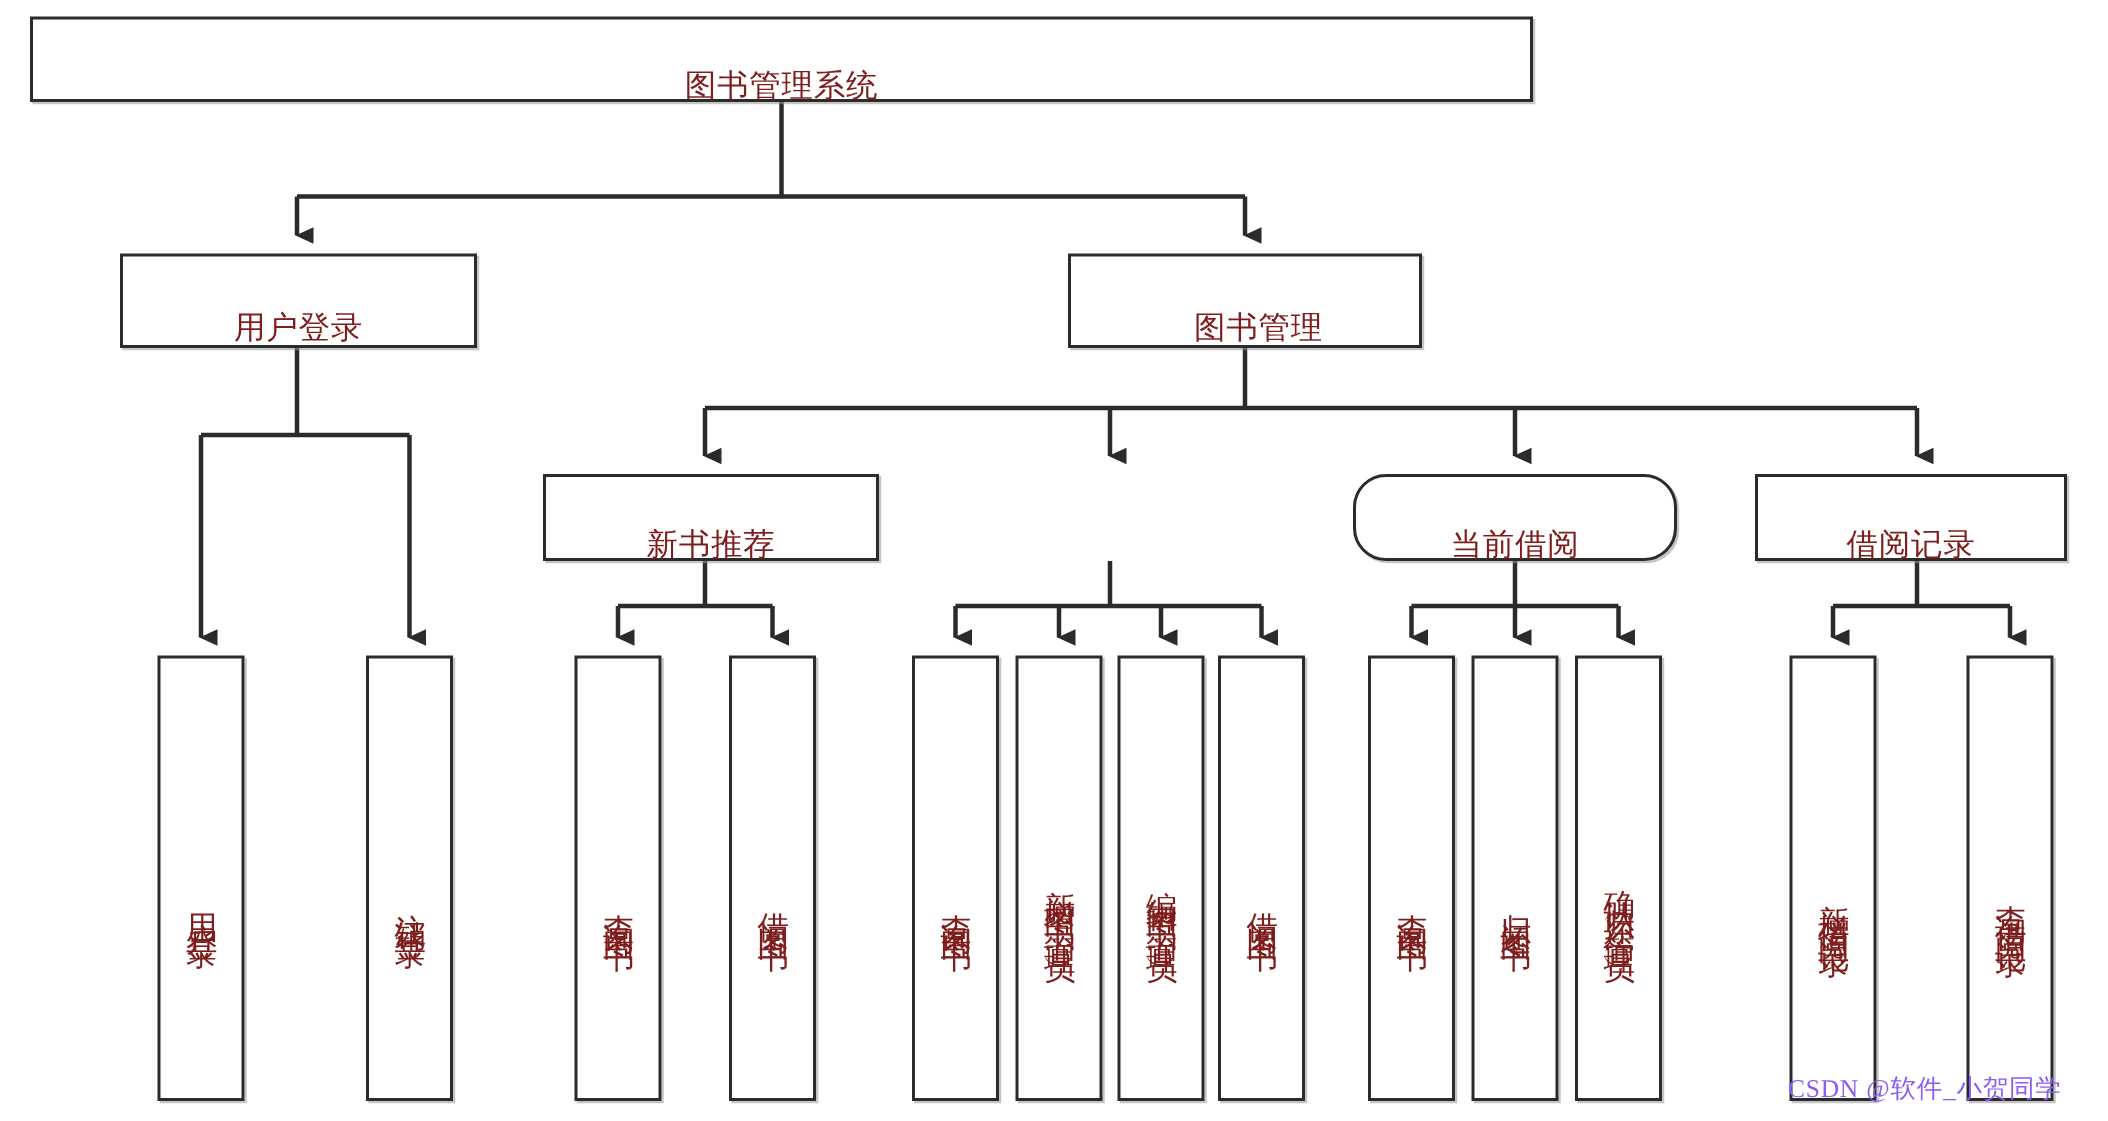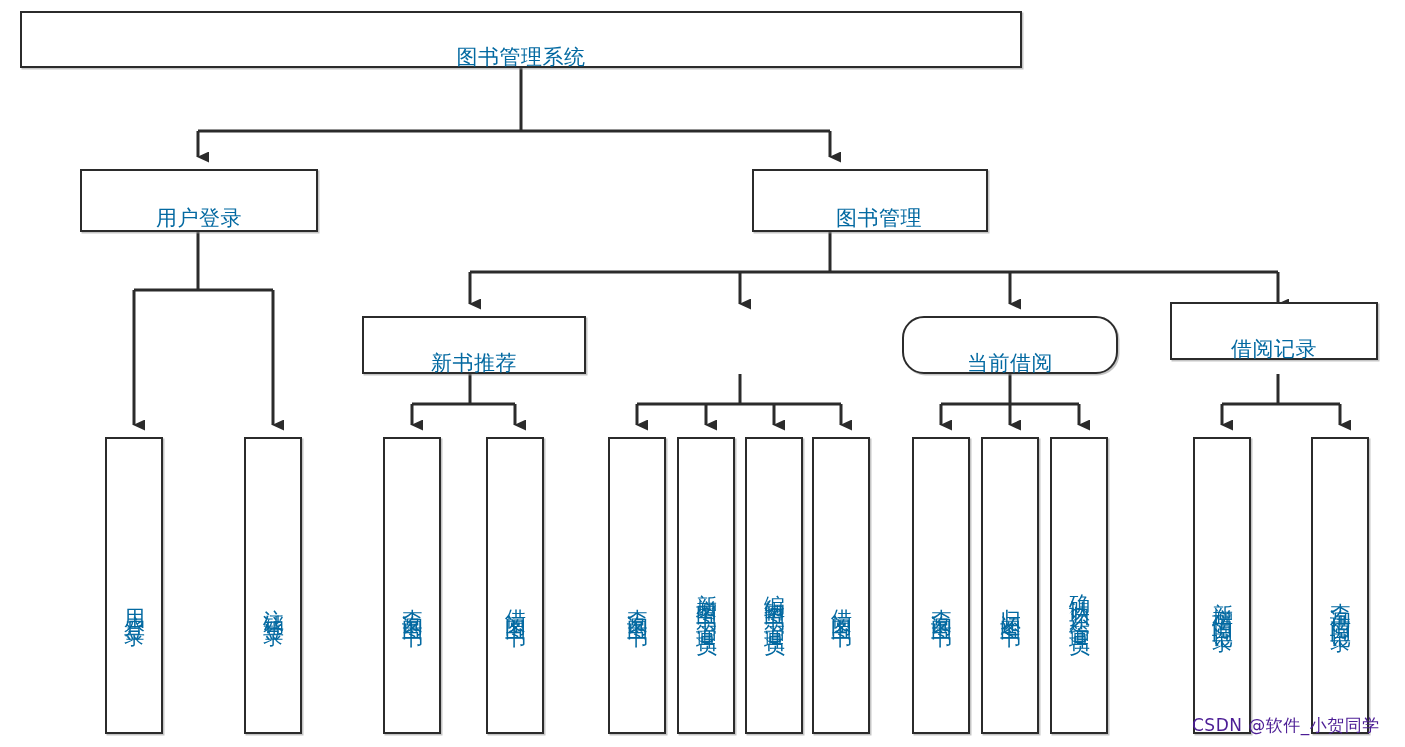--- a/index.html
+++ b/index.html
@@ -28,21 +28,21 @@
     border:2.5px solid #2b2b2b;
     display:flex;
     align-items:center;
     justify-content:center;
     box-shadow:1.5px 1.5px 0 rgba(150,150,150,0.55);
   }
   .node .label{
     font-size:21px;
     line-height:1.15;
     letter-spacing:0.5px;
-    color:#0369a1;
+    color:#7f1d1d;
     white-space:nowrap;
     text-align:right;
     margin-top:36px;
   }
   
   .node.vert{
     align-items:center;
     justify-content:center;
   }
   .node.vert .label{
@@ -51,24 +51,25 @@
     -webkit-writing-mode:vertical-rl;
     font-size:21px;
     letter-spacing:6px;
     line-height:1;
     white-space:nowrap;
     display:block;
   }
   .watermark{
     position:absolute;
     font-size:17px;
-    color:#4c1d95;
+    color:#8b5cf6;
     white-space:nowrap;
     letter-spacing:0.5px;
     user-select:none;
+    font-family:Liberation Serif, serif;
   }
 </style>
 </head>
 <body>
 
 <div id="canvas">
 
   <svg id="wires" viewBox="0 0 1405 747">
     <defs>
       <marker id="arrow" markerWidth="11" markerHeight="12" refX="5.5" refY="11" orient="auto" markerUnits="userSpaceOnUse">
@@ -119,31 +120,31 @@
     </g>
   </svg>
 
   <div class="node" style="left:20px;top:11px;width:1002px;height:57px;">
     <span class="label">图书管理系统</span>
   </div>
 
   <div class="node" style="left:80px;top:169px;width:238px;height:63px;">
     <span class="label">用户登录</span>
   </div>
-  <div class="node" style="left:752px;top:169px;width:236px;height:63px;padding-left:18px;">
+  <div class="node" style="left:712px;top:169px;width:236px;height:63px;padding-left:18px;">
     <span class="label">图书管理</span>
   </div>
 
   <div class="node" style="left:362px;top:316px;width:224px;height:58px;">
     <span class="label">新书推荐</span>
   </div>
   <div class="node" style="left:902px;top:316px;width:216px;height:58px;border-radius:22px;">
     <span class="label">当前借阅</span>
   </div>
-  <div class="node" style="left:1170px;top:302px;width:208px;height:58px;">
+  <div class="node" style="left:1170px;top:316px;width:208px;height:58px;">
     <span class="label">借阅记录</span>
   </div>
 
   <div class="node vert" style="left:105px;top:437px;width:58px;height:297px;">
     <span class="label">用户登录</span>
   </div>
   <div class="node vert" style="left:244px;top:437px;width:58px;height:297px;">
     <span class="label">注销登录</span>
   </div>
 

